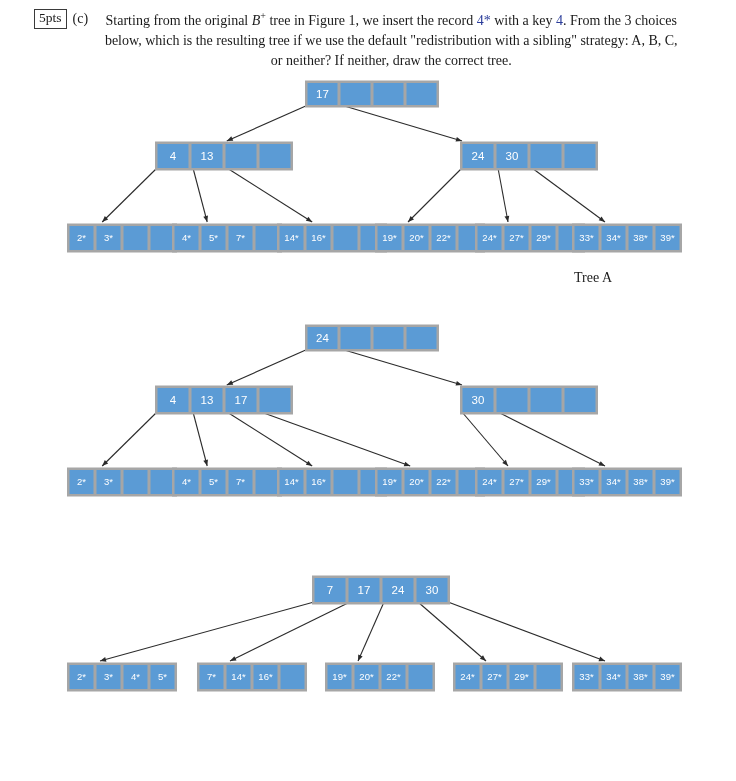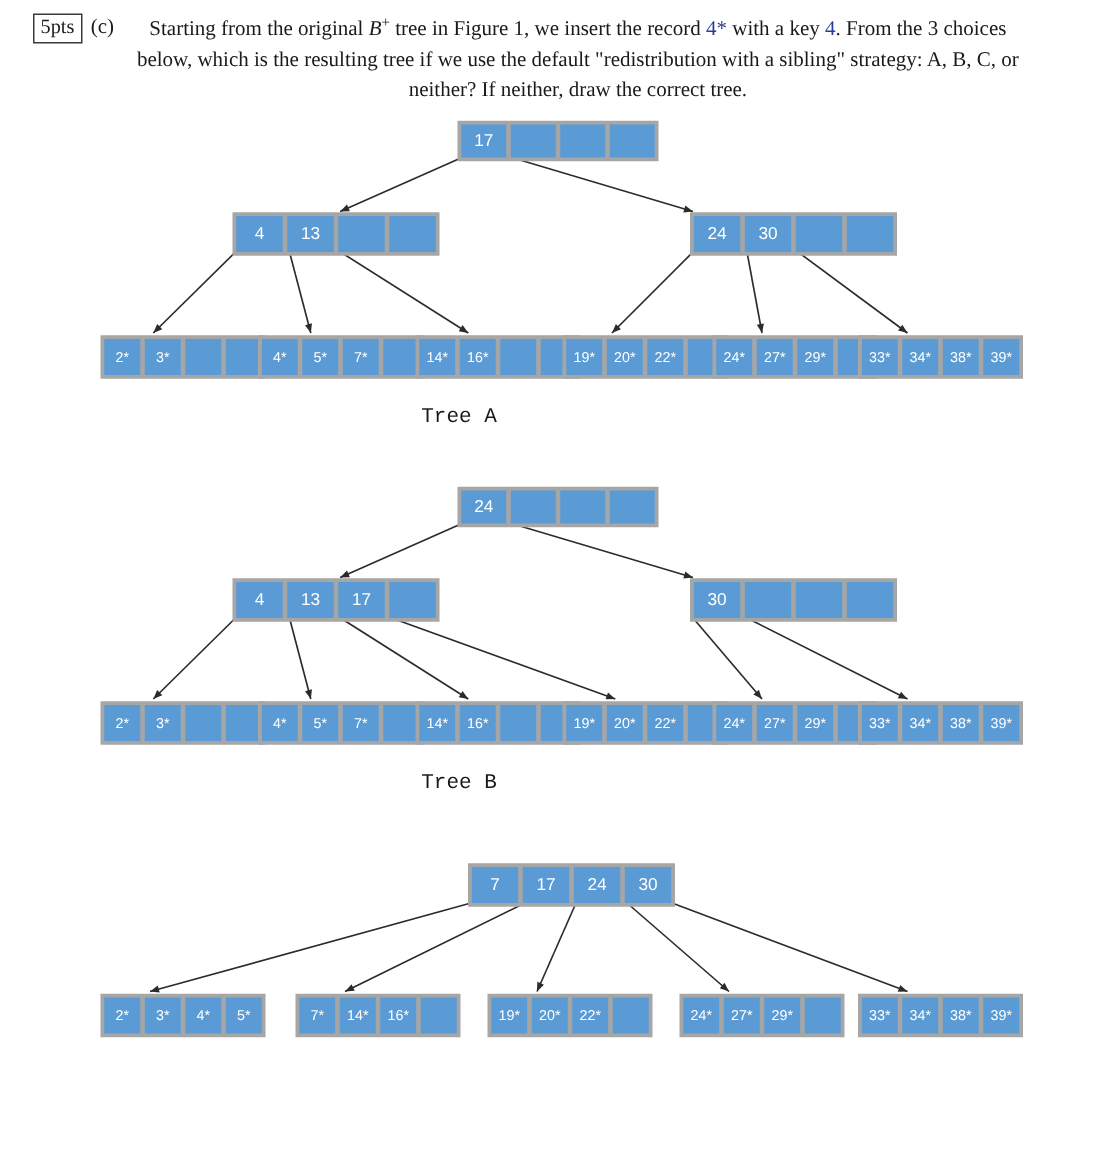--- a/index.html
+++ b/index.html
@@ -15,21 +15,21 @@
     position: relative;
     overflow: hidden;
   }
 
   
   #question-block {
     position: absolute;
     left: 0;
     top: 0;
     width: 736px;
-    padding: 6px 0 0 0;
+    padding: 6px 0 0 12px;
     box-sizing: border-box;
   }
   .q-row {
     display: flex;
     align-items: flex-start;
   }
   .pts-box {
     flex: 0 0 auto;
     margin: 3px 6px 0 22px;
     border: 1px solid #3a3a3a;
@@ -76,23 +76,23 @@
     width: 612px;
   }
   #tree-a { top: 78px;  height: 212px; }
   #tree-b { top: 322px; height: 212px; }
   #tree-c { top: 570px; height: 148px; }
 
   .tree-svg {
     display: block;
   }
   .tree-caption {
-    text-align: center;
+    text-align: right;
     font-size: 14px;
-    font-family: Liberation Mono, monospace;
+    font-family: Liberation Serif, serif;
     color: #1a1a1a;
     margin-top: 2px;
   }
   .cell-text  {
     fill: #ffffff;
     font-family: "Liberation Sans", "DejaVu Sans", sans-serif;
     text-anchor: middle;
     dominant-baseline: middle;
   }
   .key-text  { font-size: 11.5px; }
@@ -353,21 +353,20 @@
           <text x="586.5" y="160.5" class="cell-text leaf-text">33*</text>
           <rect x="601.5" y="148" width="24" height="24" fill="#5b9bd5"></rect>
           <text x="613.5" y="160.5" class="cell-text leaf-text">34*</text>
           <rect x="628.5" y="148" width="24" height="24" fill="#5b9bd5"></rect>
           <text x="640.5" y="160.5" class="cell-text leaf-text">38*</text>
           <rect x="655.5" y="148" width="24" height="24" fill="#5b9bd5"></rect>
           <text x="667.5" y="160.5" class="cell-text leaf-text">39*</text>
         </g>
       </g>
   </svg>
-  <div class="tree-caption">Tree B</div>
 </div>
 
 <div class="tree-figure" id="tree-c">
   <svg class="tree-svg" width="736" height="128" viewBox="0 0 736 128">
     <g class="edges-c">
         <g>
           <line x1="314" y1="32" x2="100" y2="91" stroke="#2b2b2b" stroke-width="1.1"></line>
           <polygon points="100,91 105.17840609235907,87.07137296977449 106.46001062494528,91.71990466423973" fill="#2b2b2b"></polygon>
         </g>
         <g>

